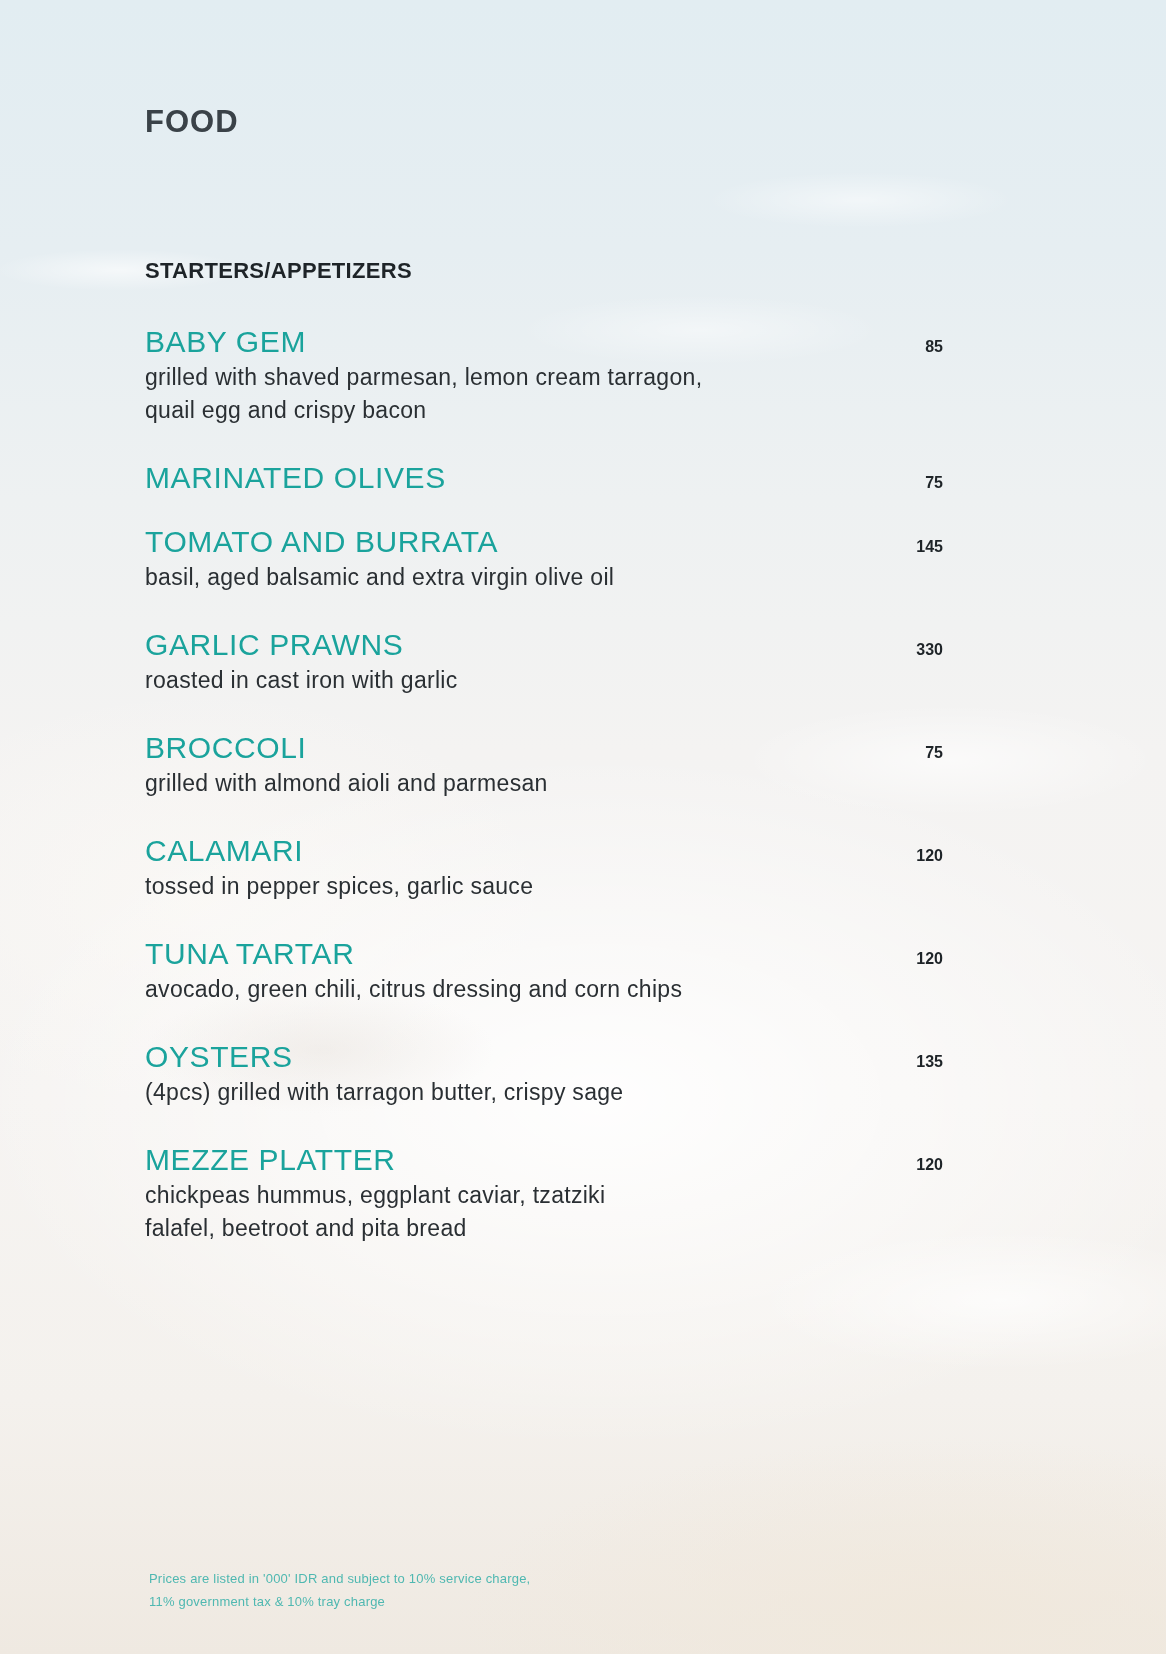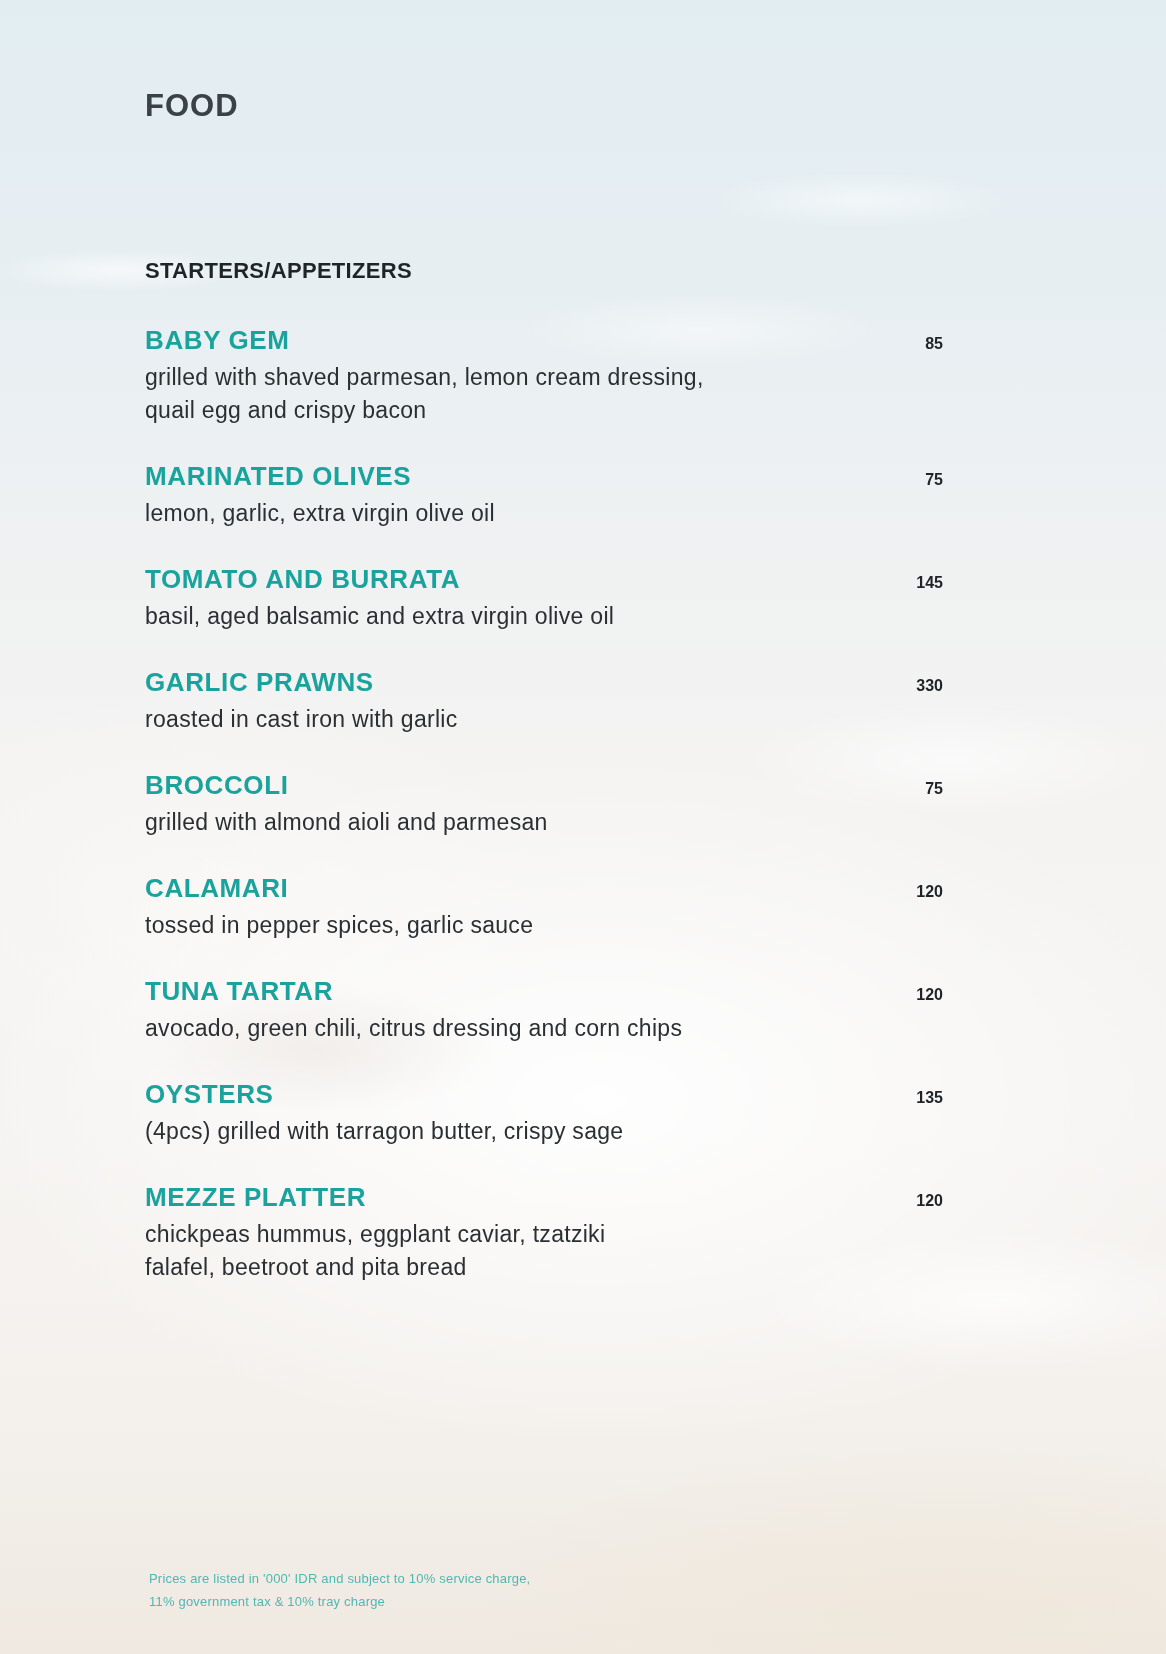--- a/index.html
+++ b/index.html
@@ -27,21 +27,21 @@
     pointer-events: none;
   }
   .page {
     position: absolute;
     left: 145px;
     top: 0;
     width: 800px;
   }
   .title {
     position: absolute;
-    top: 88px;
+    top: 104px;
     left: 0;
     font-size: 31px;
     font-weight: bold;
     color: #3a4248;
     letter-spacing: 1px;
   }
   .section {
     position: absolute;
     top: 258px;
     left: 0;
@@ -60,22 +60,22 @@
     position: relative;
     margin-bottom: 34px;
   }
   .item-head {
     display: flex;
     justify-content: space-between;
     align-items: baseline;
     height: 30px;
   }
   .item-name {
-    font-size: 26px;
-    font-weight: bold;
+    font-size: 30px;
+    font-weight: normal;
     color: #1aa39c;
     letter-spacing: 0.6px;
   }
   .item-price {
     font-size: 16px;
     font-weight: bold;
     color: #1e2428;
     padding-right: 2px;
   }
   .item-desc {
@@ -105,29 +105,28 @@
 <div class="page">
   <div class="title">FOOD</div>
   <div class="section">STARTERS/APPETIZERS</div>
 
   <div class="items">
     <div class="item">
       <div class="item-head">
           <span class="item-name">BABY GEM</span>
           <span class="item-price">85</span>
         </div>
-      <div class="item-desc">grilled with shaved parmesan, lemon cream dressing,
+      <div class="item-desc">grilled with shaved parmesan, lemon cream tarragon,
 quail egg and crispy bacon</div>
     </div>
     <div class="item">
       <div class="item-head">
           <span class="item-name">MARINATED OLIVES</span>
           <span class="item-price">75</span>
         </div>
-      <div class="item-desc">lemon, garlic, extra virgin olive oil</div>
     </div>
     <div class="item">
       <div class="item-head">
           <span class="item-name">TOMATO AND BURRATA</span>
           <span class="item-price">145</span>
         </div>
       <div class="item-desc">basil, aged balsamic and extra virgin olive oil</div>
     </div>
     <div class="item">
       <div class="item-head">

